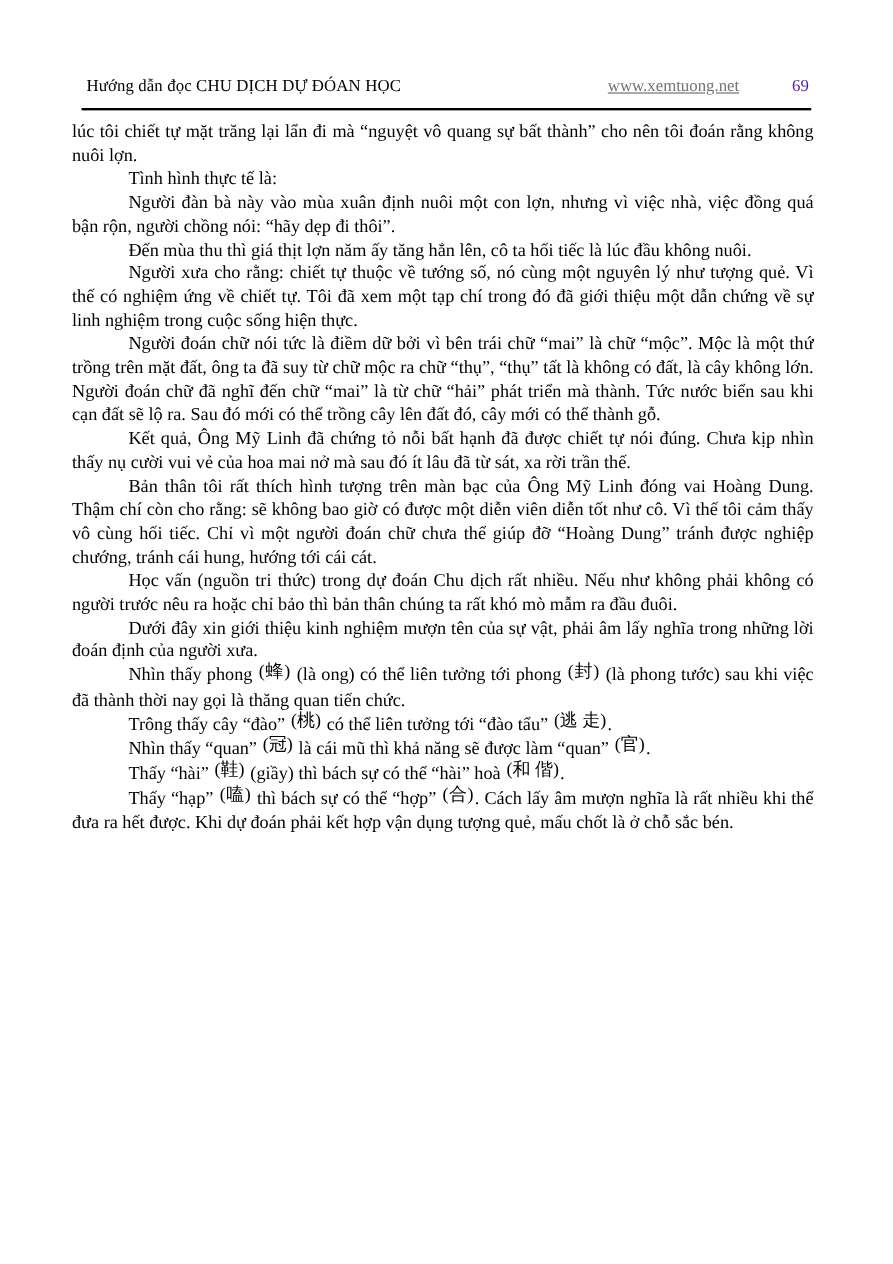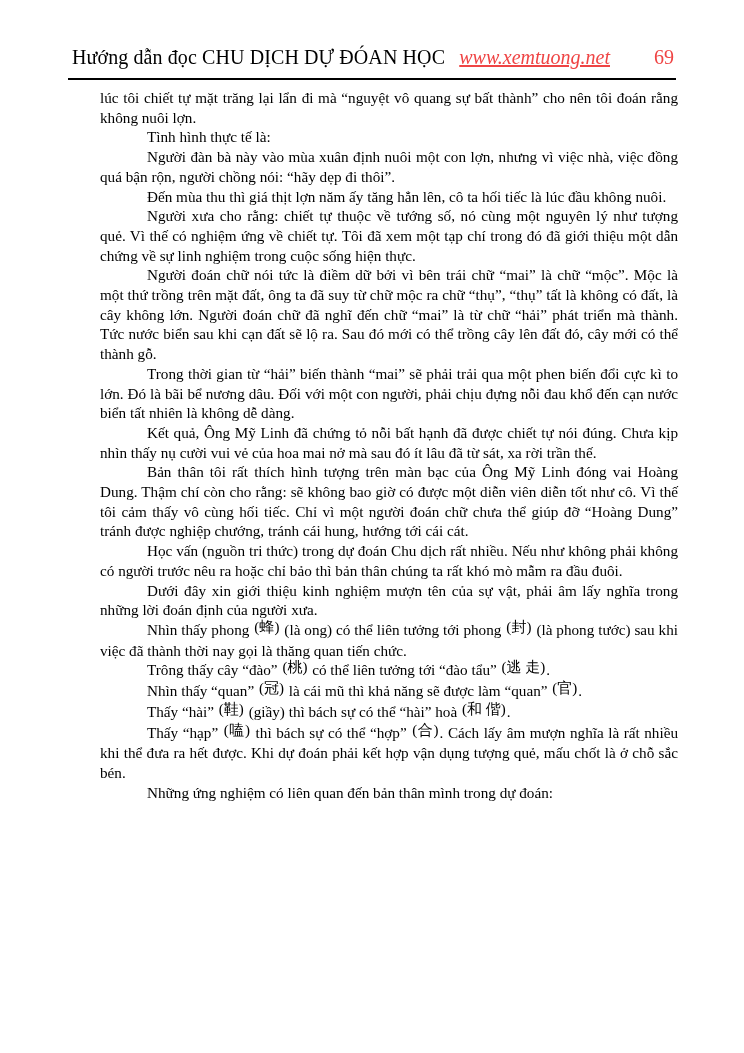--- a/index.html
+++ b/index.html
@@ -15,46 +15,47 @@
     color: #000000;
     font-family: "Liberation Serif", "DejaVu Serif", serif;
     overflow: hidden;
     box-sizing: border-box;
   }
   .page-header {
     display: flex;
     justify-content: space-between;
     align-items: baseline;
     padding: 46px 70px 0 72px;
-    font-size: 20px;
+    font-size: 14px;
     white-space: nowrap;
   }
   .header-title {
     letter-spacing: 0.1px;
   }
   .header-right {
     display: flex;
     align-items: baseline;
     gap: 44px;
   }
   .website-link {
     text-decoration: underline;
     cursor: pointer;
   }
   .page-number {
-    color: #ef4444;
+    color: #4c1d95;
+    margin-top: 19px;
   }
   .header-divider {
     margin: 9px 68px 0 68px;
     border: none;
     border-top: 2px solid #000000;
     height: 0;
   }
   .page-body {
-    padding: 8px 66px 0 100px;
+    padding: 8px 66px 0 60px;
     font-size: 15.2px;
     line-height: 19.7px;
     text-align: justify;
   }
   .page-body p {
     margin: 0;
     text-indent: 47px;
   }
   .page-body p.no-indent {
     text-indent: 0;
@@ -67,37 +68,35 @@
     font-family: "Liberation Serif", serif;
   }
 </style>
 </head>
 <body>
 
 <div class="page">
   <div class="page-header">
     <span class="header-title">Hướng dẫn đọc CHU DỊCH DỰ ĐÓAN HỌC</span>
     <span class="header-right">
-      <a class="website-link" style="color: #ef4444; font-style: italic;">www.xemtuong.net</a>
+      <a class="website-link" style="color: #737373;">www.xemtuong.net</a>
       <span class="page-number">69</span>
     </span>
   </div>
   <div class="header-divider"></div>
   <div class="page-body">
       <p class="no-indent">lúc tôi chiết tự mặt trăng lại lẩn đi mà “nguyệt vô quang sự bất thành” cho nên tôi đoán rằng không nuôi lợn.</p>
       <p class="">Tình hình thực tế là:</p>
       <p class="">Người đàn bà này vào mùa xuân định nuôi một con lợn, nhưng vì việc nhà, việc đồng quá bận rộn, người chồng nói: “hãy dẹp đi thôi”.</p>
       <p class="">Đến mùa thu thì giá thịt lợn năm ấy tăng hẳn lên, cô ta hối tiếc là lúc đầu không nuôi.</p>
       <p class="">Người xưa cho rằng: chiết tự thuộc về tướng số, nó cùng một nguyên lý như tượng quẻ. Vì thế có nghiệm ứng về chiết tự. Tôi đã xem một tạp chí trong đó đã giới thiệu một dẫn chứng về sự linh nghiệm trong cuộc sống hiện thực.</p>
       <p class="">Người đoán chữ nói tức là điềm dữ bởi vì bên trái chữ “mai” là chữ “mộc”. Mộc là một thứ trồng trên mặt đất, ông ta đã suy từ chữ mộc ra chữ “thụ”, “thụ” tất là không có đất, là cây không lớn. Người đoán chữ đã nghĩ đến chữ “mai” là từ chữ “hải” phát triển mà thành. Tức nước biển sau khi cạn đất sẽ lộ ra. Sau đó mới có thể trồng cây lên đất đó, cây mới có thể thành gỗ.</p>
-      <p class="">Trong thời gian từ “hải” biến thành “mai” sẽ phải trải qua một phen biến đổi cực kì to lớn. Đó là bãi bể nương dâu. Đối với một con người, phải chịu đựng nỗi đau khổ đến cạn nước biển tất nhiên là không dễ dàng.</p>
       <p class="">Kết quả, Ông Mỹ Linh đã chứng tỏ nỗi bất hạnh đã được chiết tự nói đúng. Chưa kịp nhìn thấy nụ cười vui vẻ của hoa mai nở mà sau đó ít lâu đã từ sát, xa rời trần thế.</p>
       <p class="">Bản thân tôi rất thích hình tượng trên màn bạc của Ông Mỹ Linh đóng vai Hoàng Dung. Thậm chí còn cho rằng: sẽ không bao giờ có được một diễn viên diễn tốt như cô. Vì thế tôi cảm thấy vô cùng hối tiếc. Chỉ vì một người đoán chữ chưa thể giúp đỡ “Hoàng Dung” tránh được nghiệp chướng, tránh cái hung, hướng tới cái cát.</p>
       <p class="">Học vấn (nguồn tri thức) trong dự đoán Chu dịch rất nhiều. Nếu như không phải không có người trước nêu ra hoặc chỉ bảo thì bản thân chúng ta rất khó mò mẫm ra đầu đuôi.</p>
       <p class="">Dưới đây xin giới thiệu kinh nghiệm mượn tên của sự vật, phải âm lấy nghĩa trong những lời đoán định của người xưa.</p>
       <p class="">Nhìn thấy phong <span class="cjk">(蜂)</span> (là ong) có thể liên tưởng tới phong <span class="cjk">(封)</span> (là phong tước) sau khi việc đã thành thời nay gọi là thăng quan tiến chức.</p>
       <p class="">Trông thấy cây “đào” <span class="cjk">(桃)</span> có thể liên tưởng tới “đào tẩu” <span class="cjk">(逃 走)</span>.</p>
       <p class="">Nhìn thấy “quan” <span class="cjk">(冠)</span> là cái mũ thì khả năng sẽ được làm “quan” <span class="cjk">(官)</span>.</p>
       <p class="">Thấy “hài” <span class="cjk">(鞋)</span> (giầy) thì bách sự có thể “hài” hoà <span class="cjk">(和 偕)</span>.</p>
       <p class="">Thấy “hạp” <span class="cjk">(嗑)</span> thì bách sự có thể “hợp” <span class="cjk">(合)</span>. Cách lấy âm mượn nghĩa là rất nhiều khi thể đưa ra hết được. Khi dự đoán phải kết hợp vận dụng tượng quẻ, mấu chốt là ở chỗ sắc bén.</p>
-      <p class="">Những ứng nghiệm có liên quan đến bản thân mình trong dự đoán:</p>
     </div>
 </div>
 
 </body></html>

